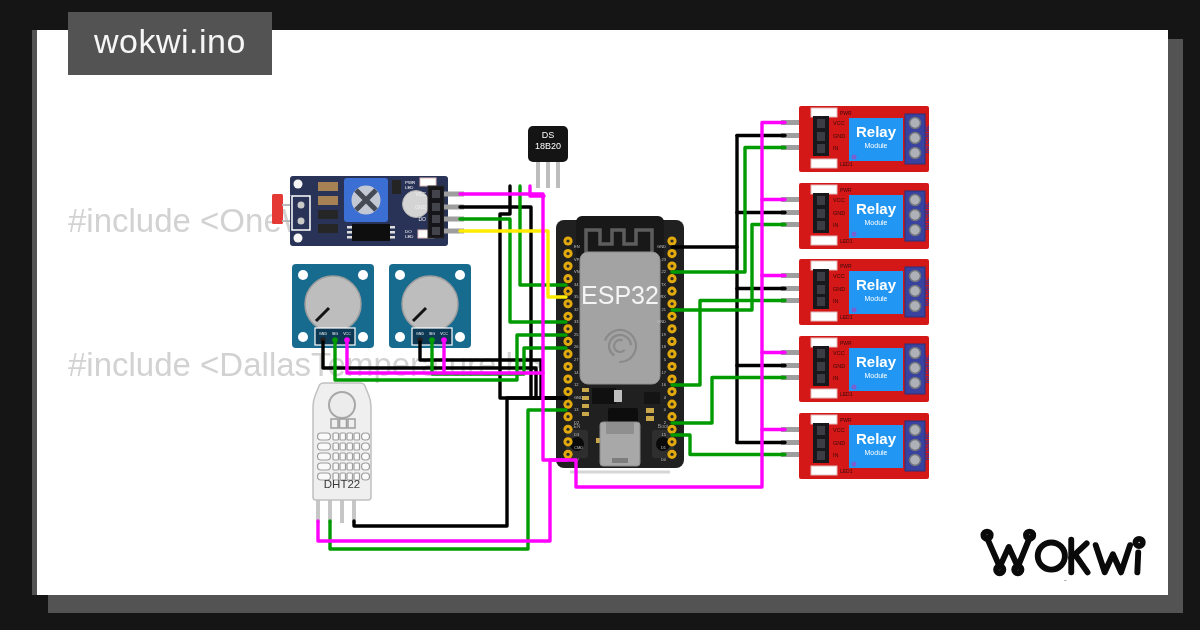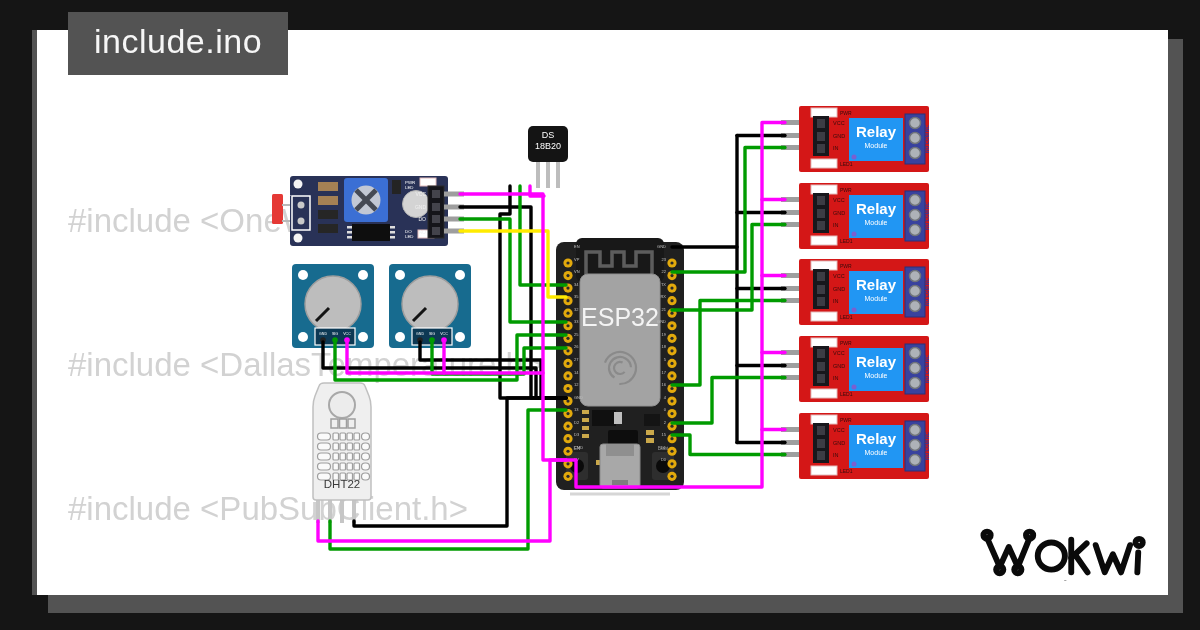--- a/index.html
+++ b/index.html
@@ -36,26 +36,25 @@
   svg text{font-family:"Liberation Sans",sans-serif}
   .logo{left:978px;top:518px;z-index:15}
 </style>
 </head>
 <body>
 
 <div class="abs shadow-r"></div>
 <div class="abs shadow-b"></div>
 <div class="abs card"></div>
 
-<div class="abs tab"><span>include.ino</span></div>
+<div class="abs tab"><span>wokwi.ino</span></div>
 
 <div class="abs code">
   <div>#include &lt;OneWire.h&gt;</div>
   <div>#include &lt;DallasTemperature.h&gt;</div>
-  <div>#include &lt;PubSubClient.h&gt;</div>
   
   
   
   
   
   
   
   
 </div>
 
@@ -200,21 +199,21 @@
         <rect x="23" y="92" width="5.5" height="7" rx="1" fill="#fafafa" stroke="#9e9e9e" stroke-width="1.2"></rect>
         <rect x="30" y="92" width="5.5" height="7" rx="1" fill="#fafafa" stroke="#9e9e9e" stroke-width="1.2"></rect>
         <rect x="37" y="92" width="5.5" height="7" rx="1" fill="#fafafa" stroke="#9e9e9e" stroke-width="1.2"></rect>
         <rect x="44" y="92" width="5.5" height="7" rx="1" fill="#fafafa" stroke="#9e9e9e" stroke-width="1.2"></rect>
         <rect x="51.5" y="92" width="8" height="7" rx="3.5" fill="#fafafa" stroke="#9e9e9e" stroke-width="1.2"></rect>
       </g>
   <text x="32" y="107" font-size="11.5" fill="#3a3a3a" text-anchor="middle">DHT22</text>
 </svg>
 </div>
 
-<div class="abs comp" style="left:552px;top:238px">
+<div class="abs comp" style="left:552px;top:216px">
 <svg width="136" height="258" viewBox="0 0 136 258">
   <rect x="4" y="4" width="128" height="248" rx="8" fill="#202020"></rect>
   <rect x="24" y="0" width="88" height="44" rx="6" fill="#181818"></rect>
   <path d="M34,36 V14 H48 V28 H60 V14 H72 V28 H84 V14 H100 V36" fill="none" stroke="#5d5d5d" stroke-width="3.5"></path>
   <circle cx="90" cy="40" r="2.2" fill="#caa84a"></circle>
       <circle cx="100" cy="40" r="2.2" fill="#caa84a"></circle>
   <rect x="28" y="36" width="80" height="132" rx="8" fill="#a3a3a3" stroke="#909090"></rect>
   <text x="68" y="88" font-size="25" fill="#f4f4f4" text-anchor="middle">ESP32</text>
   <g stroke="#8a8a8a" fill="none" stroke-width="2.2">
     <circle cx="68" cy="130" r="6" stroke-dasharray="26 12" transform="rotate(40 68 130)"></circle>

